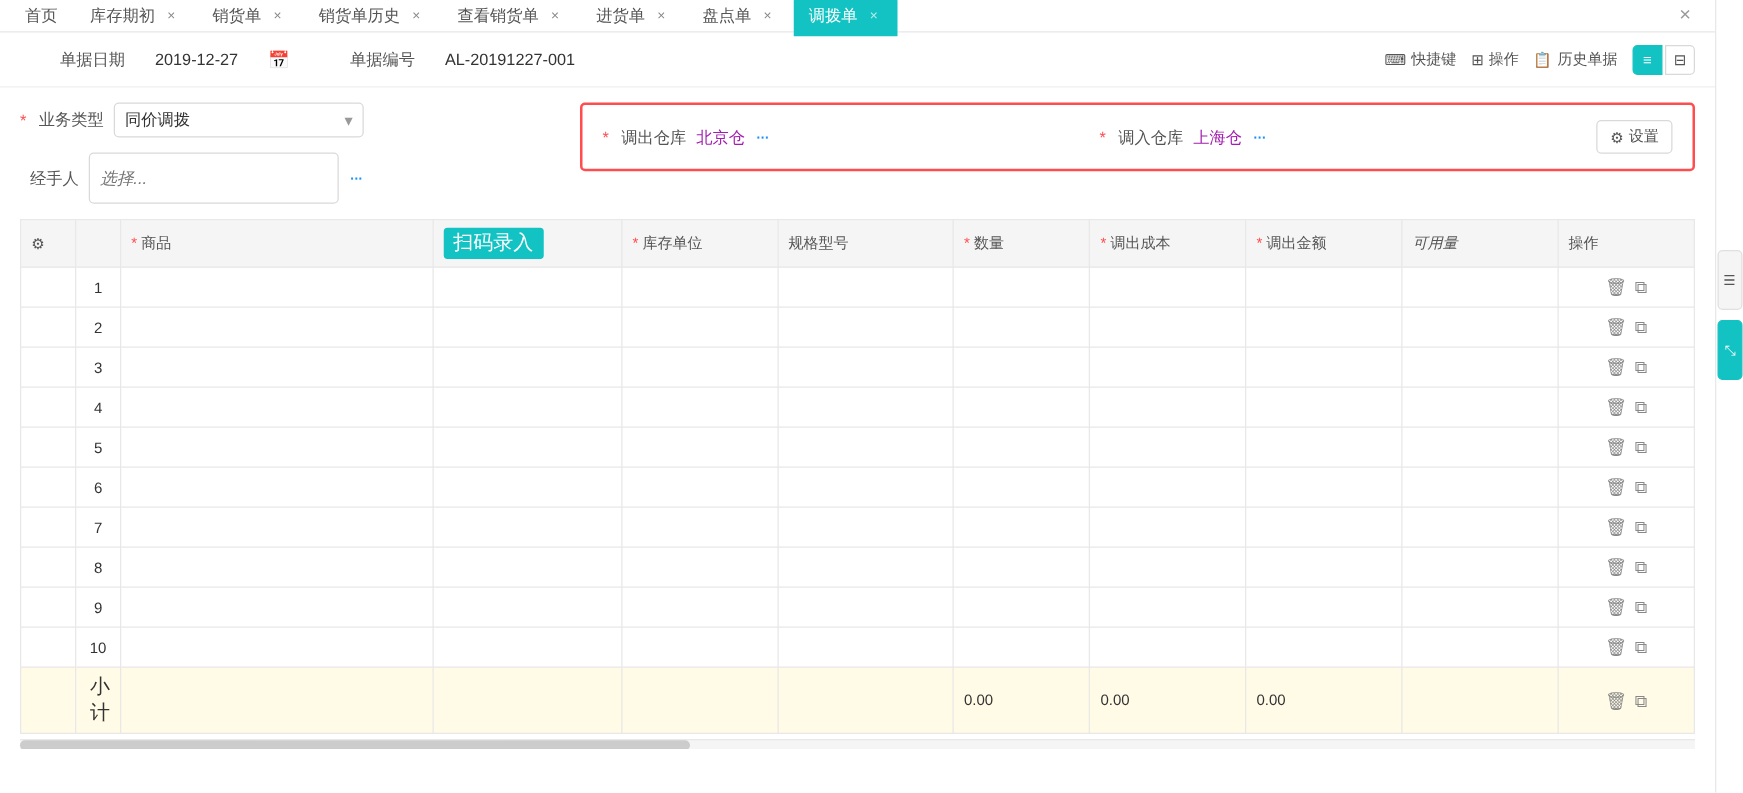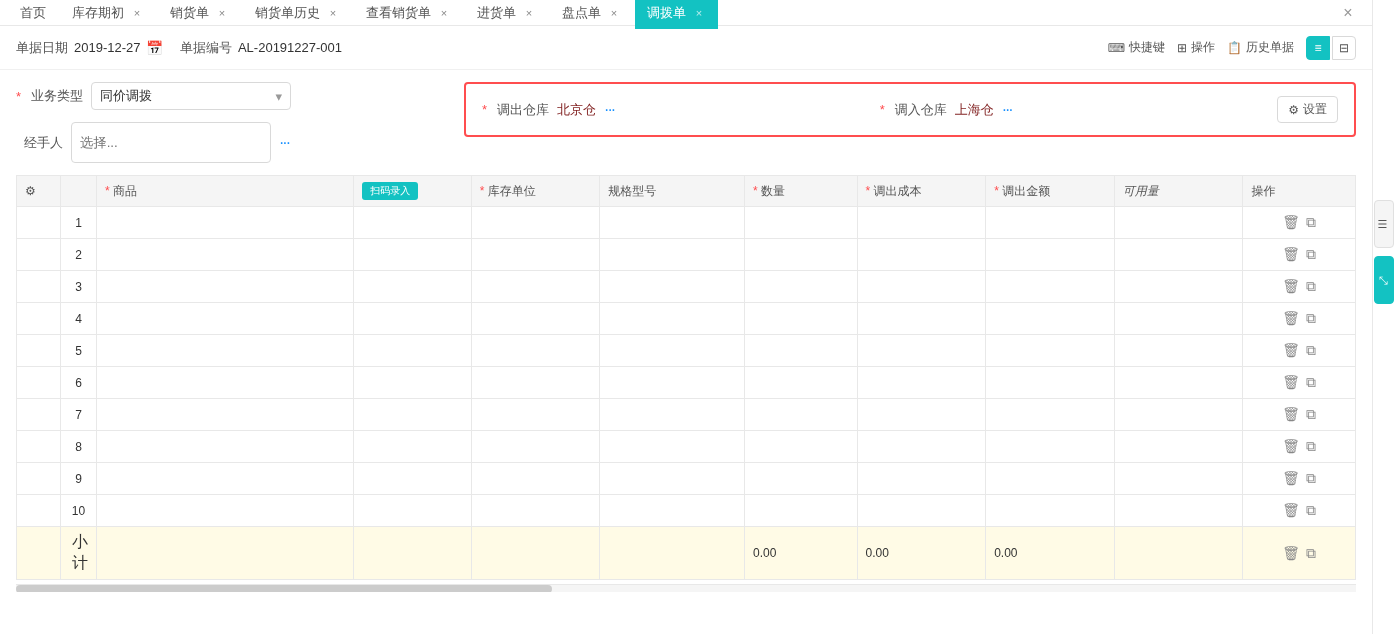--- a/index.html
+++ b/index.html
@@ -26,21 +26,21 @@
     .window-close {
       margin-left: auto; width: 32px; height: 32px; display: flex; align-items: center; justify-content: center;
       cursor: pointer; font-size: 16px; color: #999;
     }
 
     
     .toolbar {
       display: flex; align-items: center; height: 44px; padding: 0 16px;
       border-bottom: 1px solid #f0f0f0; gap: 16px; background: #fff;
     }
-    .toolbar-field { display: flex; align-items: center; gap: 6px; font-size: 13px; }
+    .toolbar-field { display: flex; align-items: center; gap: 24px; font-size: 13px; margin-left: 32px; }
     .toolbar-label { color: #555; }
     .toolbar-value { color: #333; font-weight: 500; }
     .toolbar-icon { color: #13c2c2; cursor: pointer; font-size: 14px; }
     .toolbar-right {
       margin-left: auto; display: flex; align-items: center; gap: 12px; font-size: 12px; color: #555;
     }
     .toolbar-right-item { display: flex; align-items: center; gap: 4px; cursor: pointer; }
     .toolbar-btn-group { display: flex; align-items: center; gap: 2px; }
     .view-btn {
       width: 24px; height: 24px; border: 1px solid #d9d9d9; background: #fff;
@@ -65,21 +65,21 @@
       display: flex; align-items: center; border: 1px solid #d9d9d9; border-radius: 4px;
       padding: 4px 8px; min-width: 200px; cursor: pointer; gap: 6px; background: #fff;
     }
     .form-select-val { flex: 1; }
     .form-select-arrow { color: #999; }
     .form-input {
       border: none; outline: none; background: transparent; color: #555; cursor: pointer;
     }
     .form-dots { color: #1890ff; cursor: pointer; font-size: 16px; letter-spacing: -2px; }
     .warehouse-field { display: flex; align-items: center; gap: 8px; flex: 1; }
-    .warehouse-value { color: #7f1d1d; font-weight: 500; }
+    .warehouse-value { color: #a21caf; font-weight: 500; }
     .settings-btn {
       background: #fff; border: 1px solid #d9d9d9; border-radius: 4px; padding: 4px 10px;
       cursor: pointer; display: flex; align-items: center; gap: 4px; font-size: 12px; color: #555;
       margin-left: auto;
     }
 
     
     .table-wrapper { padding: 0 16px; overflow-x: auto; }
     .data-table { width: 100%; border-collapse: collapse; font-size: 12px; }
     .data-table th {
@@ -97,21 +97,21 @@
     .col-scan { }
     .col-unit { min-width: 80px; }
     .col-spec { min-width: 90px; }
     .col-qty { min-width: 70px; }
     .col-cost { min-width: 80px; }
     .col-amount { min-width: 80px; }
     .col-avail { min-width: 80px; font-style: italic; }
     .col-action { min-width: 70px; text-align: center; }
     .scan-btn {
       background: #13c2c2; color: #fff; border: none; border-radius: 3px;
-      padding: 2px 8px; cursor: pointer; font-size: 10px;
+      padding: 2px 8px; cursor: pointer; font-size: 16px;
     }
     .th-required { color: #ff4d4f; }
     .action-icons { display: flex; gap: 6px; justify-content: center; }
     .action-icon { cursor: pointer; color: #888; font-size: 14px; }
     .subtotal-label { text-align: right; color: #999; font-size: 16px; }
 
     
     .right-sidebar {
       position: fixed; right: 0; top: 0; width: 22px; height: 100%;
       display: flex; flex-direction: column; align-items: center; gap: 8px;
@@ -209,21 +209,21 @@
       <div class="form-row">
         <span class="required-star">*</span>
         <span class="form-field-label">业务类型</span>
         <div class="form-select">
           <span class="form-select-val">同价调拨</span>
           <span class="form-select-arrow">▾</span>
         </div>
       </div>
       <div class="form-row">
         <span class="form-field-label" style="margin-left:8px;">经手人</span>
-        <input class="form-input" style="border: 1px solid rgb(217, 217, 217); border-radius: 4px; padding: 12px 8px; min-width: 200px;" placeholder="选择...">
+        <input class="form-input" style="border: 1px solid rgb(217, 217, 217); border-radius: 4px; padding: 12px 8px; min-width: 200px; font-style: italic;" placeholder="选择...">
         <span class="form-dots">···</span>
       </div>
     </div>
 
     <div class="form-right">
       <div class="warehouse-field">
         <span class="required-star">*</span>
         <span class="form-field-label">调出仓库</span>
         <span class="warehouse-value">北京仓</span>
         <span class="form-dots">···</span>

